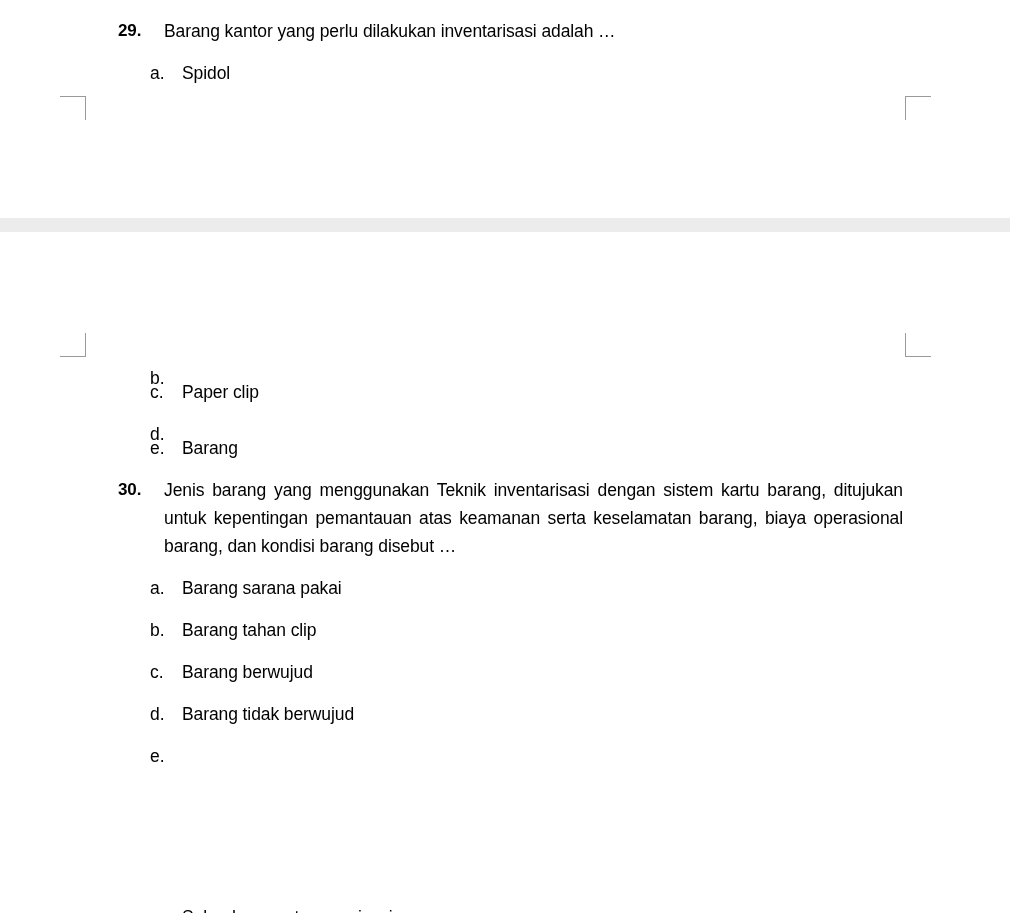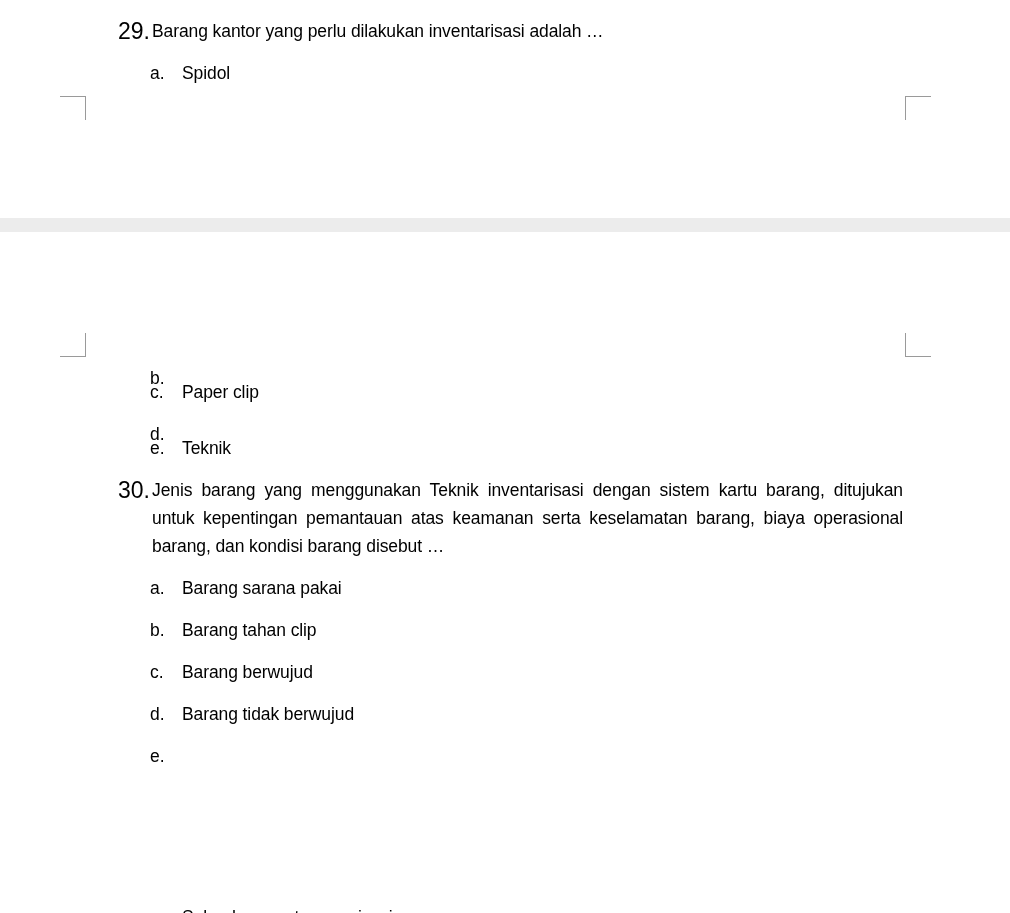--- a/index.html
+++ b/index.html
@@ -83,24 +83,25 @@
     font-size: 17.5px;
     line-height: 28px;
     letter-spacing: -0.1px;
   }
   .q-item .q-num {
     position: absolute;
     left: 118px;
     top: 0;
     width: 34px;
     text-align: left;
-    font-size: 23px;
-    line-height: 28px;
-  }
-  .q-item .q-text { display: block; }
+    font-size: 17px;
+    line-height: 28px;
+    font-weight: bold;
+  }
+  .q-item .q-text { display: block; margin-left: 12px; }
 
   .opt-item {
     position: relative;
     margin: 0;
     padding: 0 107px 0 182px;
     font-size: 17.5px;
     line-height: 28px;
     letter-spacing: -0.1px;
     text-align: left;
   }
@@ -174,21 +175,21 @@
       </div>
       <div class="spacer-8"></div>
 
       <div class="opt-item">
         <span class="opt-letter">d.</span>
       </div>
       <div class="spacer-8"></div>
 
       <div class="opt-item">
         <span class="opt-letter">e.</span>
-        <span class="opt-text">Teknik</span>
+        <span class="opt-text">Barang</span>
       </div>
 
       <div class="spacer-12"></div>
 
       <div class="q-item">
         <span class="q-num">30.</span>
         <span class="q-text">Jenis barang yang menggunakan Teknik inventarisasi dengan sistem kartu barang, ditujukan untuk kepentingan pemantauan atas keamanan serta keselamatan barang, biaya operasional barang, dan kondisi barang disebut …</span>
       </div>
 
       <div class="spacer-12"></div>

